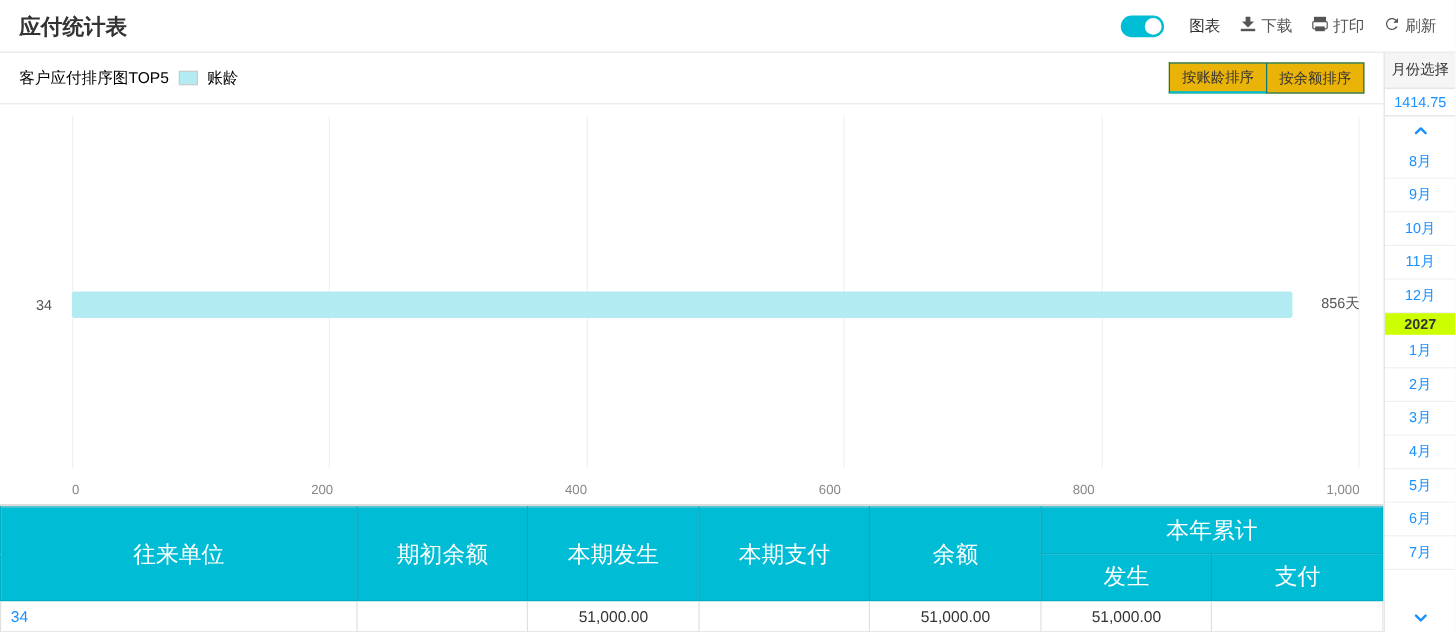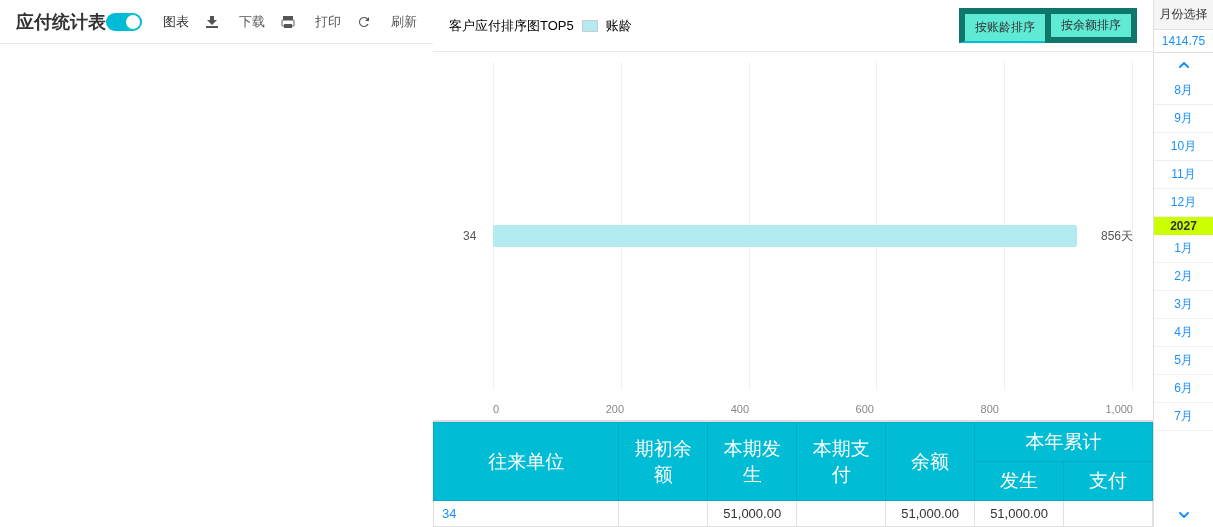--- a/index.html
+++ b/index.html
@@ -1,40 +1,40 @@
 <!DOCTYPE html>
 <html><head>
   <meta charset="utf-8">
   <style>
     * { margin: 0; padding: 0; box-sizing: border-box; }
     body { font-family: "Microsoft YaHei", "PingFang SC", sans-serif; font-size: 13px; background: #f5f5f5; color: #333; }
 
-    .app-container { width: 1213px; height: 527px; display: flex; flex-direction: row; background: #fff; overflow: hidden; }
+    .app-container { width: 1213px; height: 527px; display: flex; flex-direction: column; background: #fff; overflow: hidden; }
 
     
     .header { display: flex; align-items: center; justify-content: space-between; padding: 8px 16px; background: #fff; border-bottom: 1px solid #e8e8e8; height: 44px; }
     .header-title { font-size: 18px; font-weight: bold; color: #333; }
     .header-actions { display: flex; align-items: center; gap: 16px; }
     .toggle-wrap { display: flex; align-items: center; gap: 21px; }
     .toggle { width: 36px; height: 18px; background: #00bcd4; border-radius: 9px; position: relative; cursor: pointer; }
     .toggle::after { content: ''; width: 14px; height: 14px; background: #fff; border-radius: 50%; position: absolute; top: 2px; right: 2px; }
-    .action-btn { display: flex; align-items: center; gap: 20px; color: #555; cursor: pointer; font-size: 13px; }
+    .action-btn { display: flex; gap: 4px; color: #555; cursor: pointer; font-size: 13px; }
 
     
     .main-content { display: flex; flex: 1; overflow: hidden; }
 
     
     .chart-area { flex: 1; display: flex; flex-direction: column; overflow: hidden; }
 
     
     .chart-header { display: flex; align-items: center; justify-content: space-between; padding: 8px 16px; border-bottom: 1px solid #e8e8e8; }
     .chart-legend { display: flex; align-items: center; gap: 8px; font-size: 13px; color: #000000; }
     .legend-box { width: 16px; height: 12px; background: #b2ebf2; border: 1px solid #ccc; }
     .chart-sort-btns { display: flex; gap: 0; }
-    .sort-btn { padding: 3px 10px; border: 6px solid #0f766e; font-size: 12px; cursor: pointer; background: #5eead4; color: #333; }
+    .sort-btn { padding: 3px 10px; border: 1px solid #0f766e; font-size: 12px; cursor: pointer; background: #eab308; color: #333; }
     .sort-btn:first-child { border-right: none; }
     .sort-btn-underline { border-bottom: 2px solid #00bcd4; }
 
     
     .bar-chart { flex: 1; padding: 10px 20px 10px 60px; position: relative; min-height: 0; }
 
     
     .table-area { border-top: 2px solid #ddd; }
     .table-wrapper table { width: 100%; border-collapse: collapse; }
     .table-wrapper th { background: #00bcd4; color: #fff; text-align: center; padding: 6px 8px; font-size: 19px; border: 1px solid #00acc1; font-weight: normal; }

